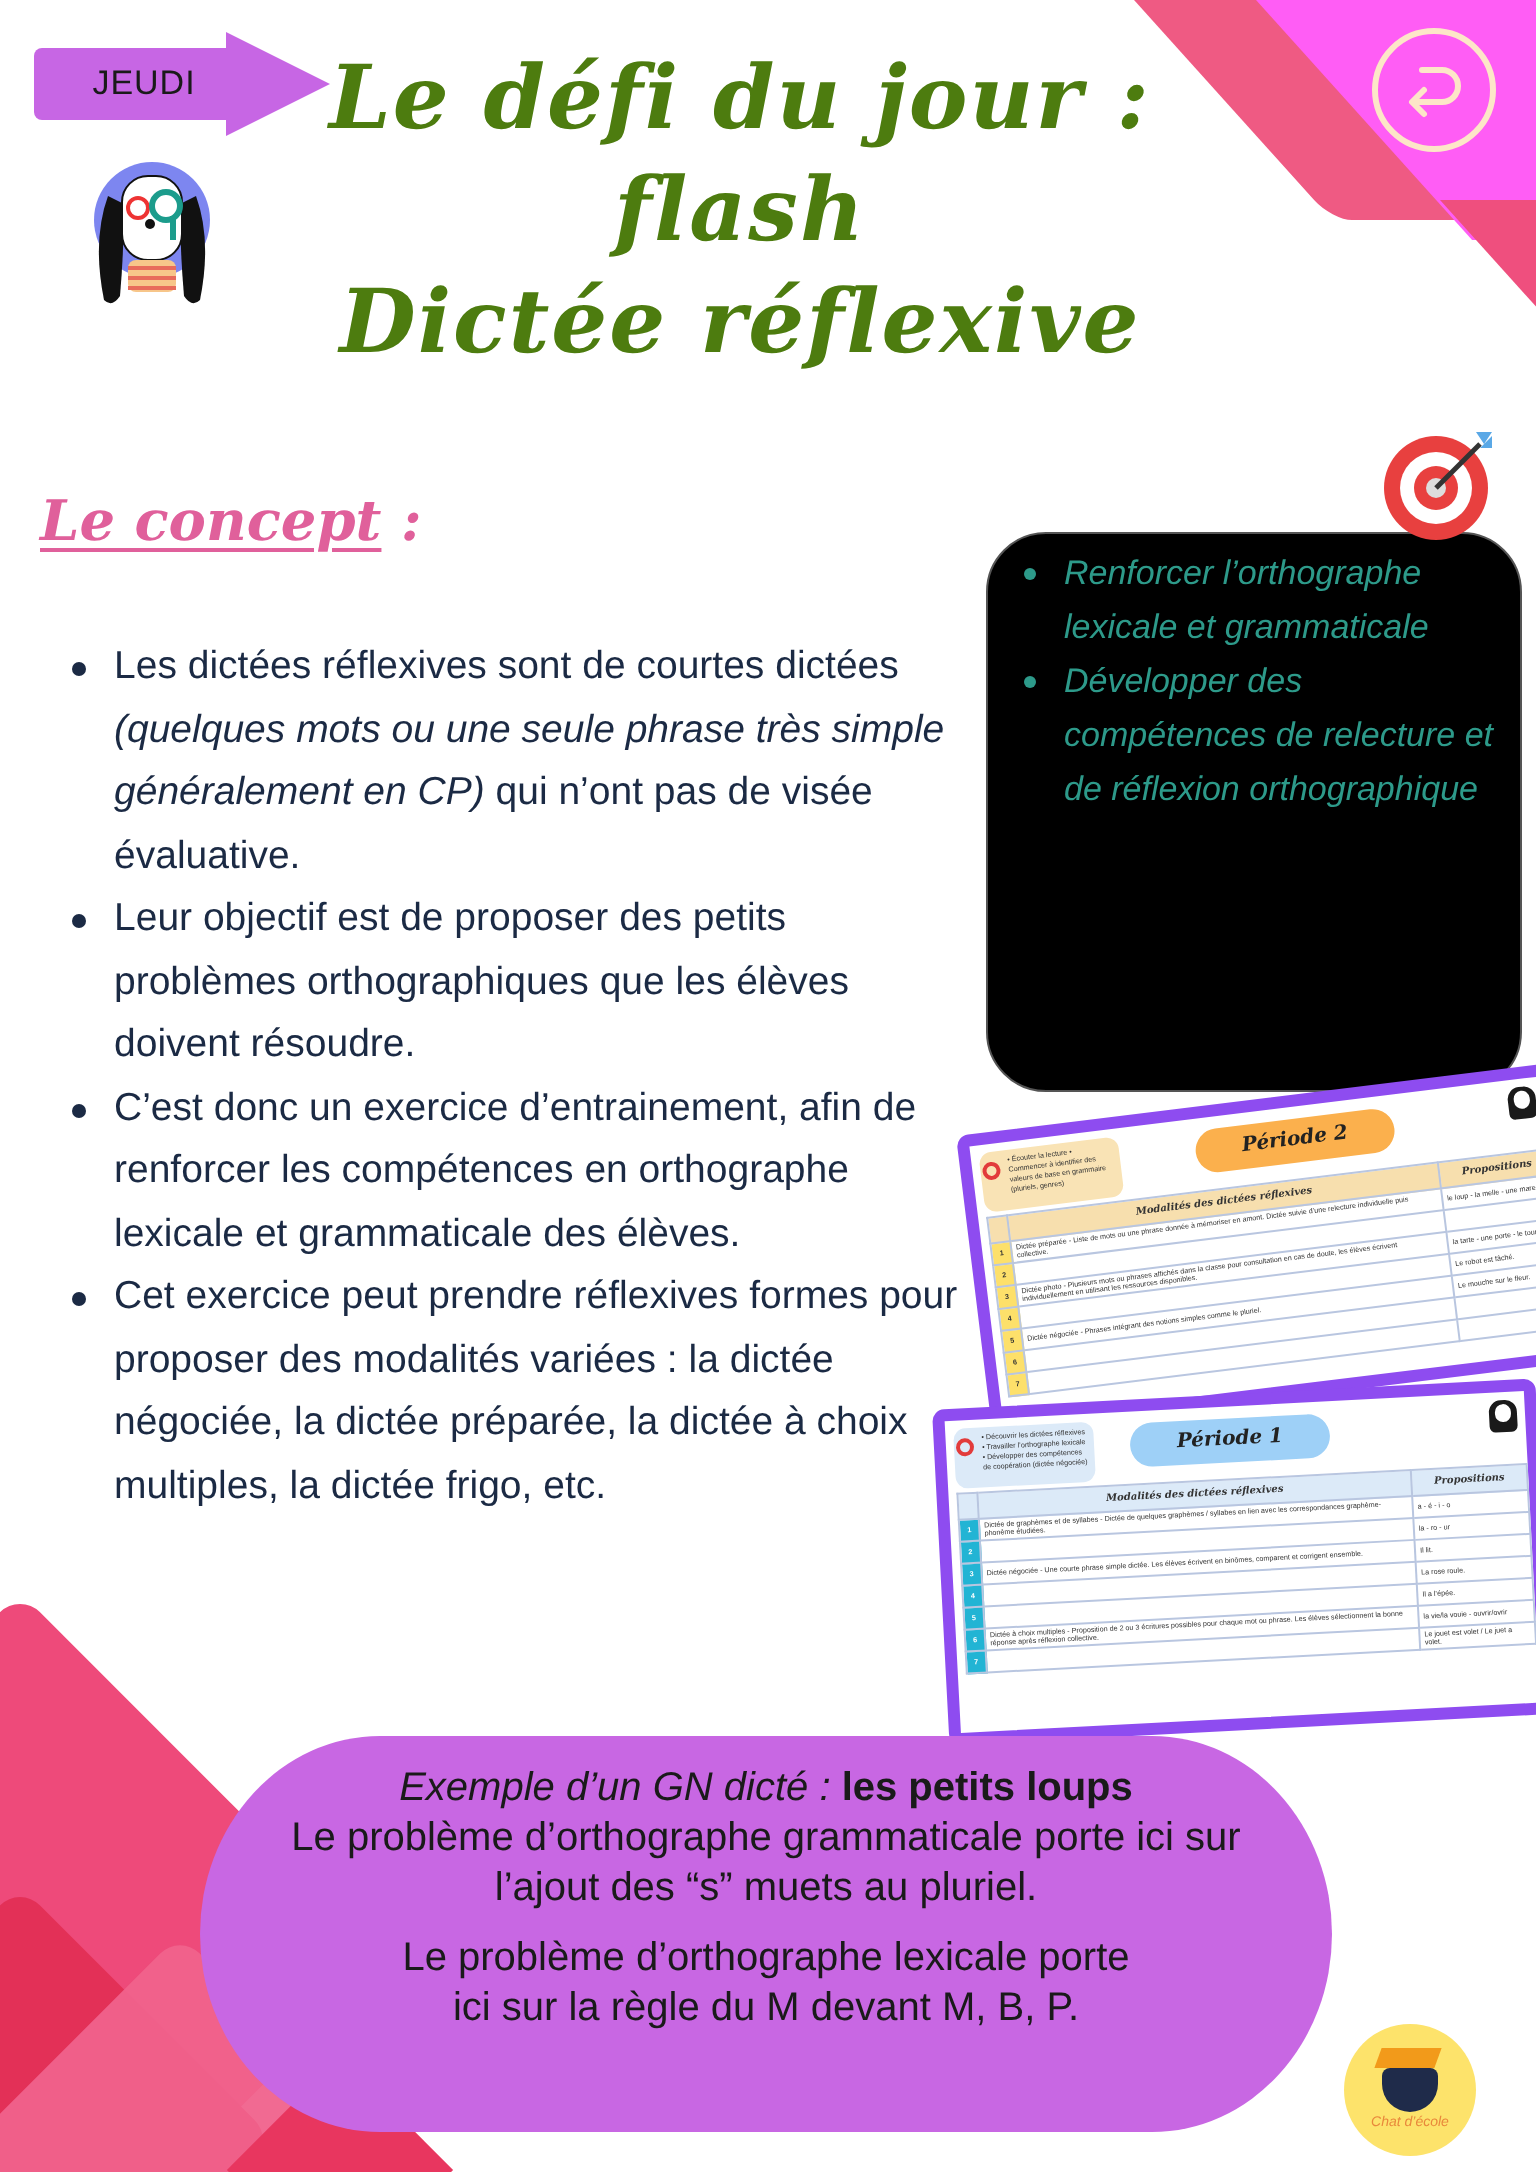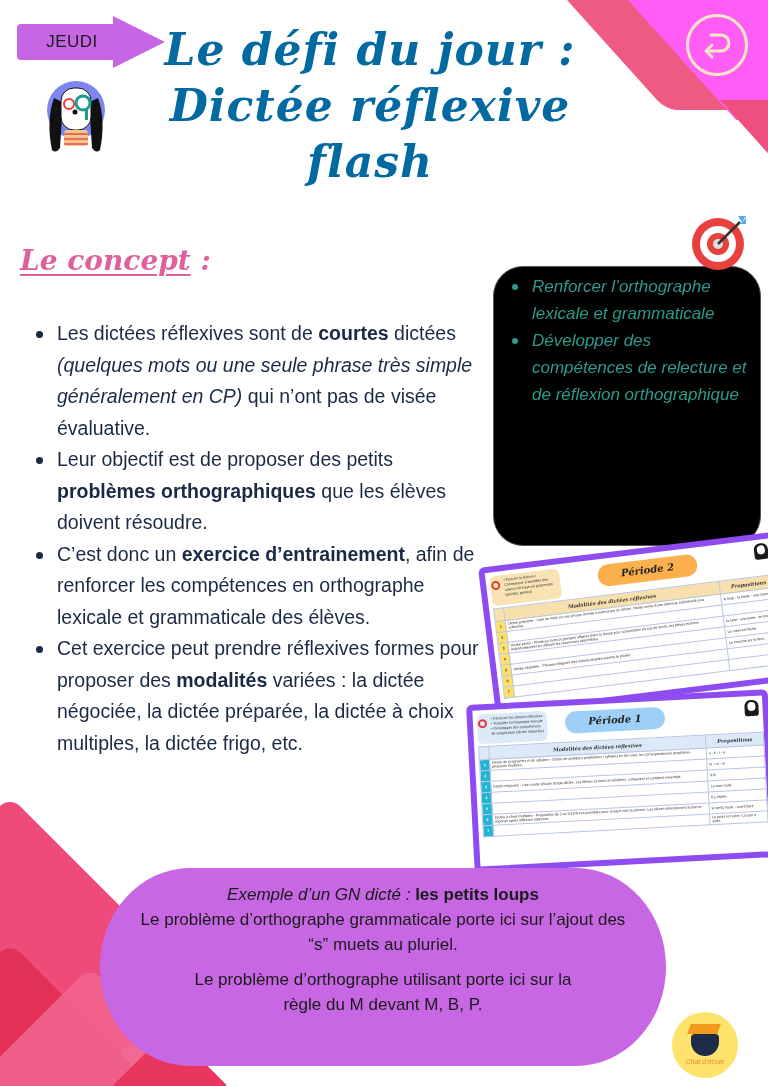--- a/index.html
+++ b/index.html
@@ -24,39 +24,39 @@
   .day-badge .label { position: absolute; left: 0; top: 4px; width: 110px; height: 36px; line-height: 36px; text-align: center; font-weight: normal; font-size: 17px; color: #1a1a1a; letter-spacing: .5px; }
 
   
   .mascot { position: absolute; left: 42px; top: 80px; width: 68px; height: 75px; }
 
   
   .back-button { position: absolute; left: 686px; top: 14px; width: 62px; height: 62px; border: 3px solid #fde6c8; border-radius: 50%; cursor: pointer; }
   .back-button svg { position: absolute; left: 10px; top: 10px; }
 
   
-  .title { position: absolute; left: 150px; top: 22px; width: 440px; text-align: center; font-family: "DejaVu Serif", serif; font-style: italic; font-size: 44px; line-height: 56px; color: #0369a1; letter-spacing: 1px; }
+  .title { position: absolute; left: 150px; top: 22px; width: 440px; text-align: center; font-family: "DejaVu Serif", serif; font-style: italic; font-size: 44px; line-height: 56px; color: #4d7c0f; letter-spacing: 1px; }
   .title span { display: block; }
 
   
   .section-heading { position: absolute; left: 20px; top: 244px; font-family: "DejaVu Serif", serif; font-style: italic; font-weight: bold; font-size: 28px; color: #e0609b; }
   .section-heading .u { text-decoration: underline; text-decoration-thickness: 2px; text-underline-offset: 4px; }
 
   
   .target-icon { position: absolute; left: 690px; top: 212px; width: 60px; height: 60px; z-index: 3; }
   .objectives-box { position: absolute; left: 493px; top: 266px; width: 268px; height: 280px; background: #000000; border: 1.5px solid #555; border-radius: 30px; padding: 6px 8px 0 14px; }
   .objectives-box ul { list-style: none; }
   .objectives-box li { position: relative; padding-left: 24px; font-style: italic; font-size: 17px; line-height: 27px; color: #2d9a8a; }
   .objectives-box li::before { content: ""; position: absolute; left: 4px; top: 11px; width: 6px; height: 6px; border-radius: 50%; background: #2d9a8a; }
 
   
   .concept-list { position: absolute; left: 34px; top: 318px; width: 450px; list-style: none; }
   .concept-list li { position: relative; padding-left: 23px; font-size: 19.5px; line-height: 31.5px; color: #1b2a44; }
   .concept-list li::before { content: ""; position: absolute; left: 2px; top: 13px; width: 7px; height: 7px; border-radius: 50%; background: #1b2a44; }
-  .concept-list b { font-weight: bold; }
+  .concept-list b { font-weight: normal; }
   .concept-list i { font-style: italic; margin-top: 32px; }
 
   
   .slide { position: absolute; background: #fff; border: 6px solid #8e4cf0; border-radius: 6px; overflow: hidden; }
   .slide-2 { left: 478px; top: 568px; width: 300px; height: 150px; transform: rotate(-7deg); transform-origin: top left; }
   .slide-1 { left: 466px; top: 705px; width: 302px; height: 168px; transform: rotate(-3deg); transform-origin: top left; }
   .slide .period-pill { position: absolute; top: 6px; height: 22px; border-radius: 11px; font-family: "DejaVu Serif", serif; font-style: italic; font-size: 10px; line-height: 22px; text-align: center; font-weight: bold; color: #222; }
   .slide-2 .period-pill { left: 112px; width: 100px; background: #fbb04d; }
   .slide-1 .period-pill { left: 92px; width: 100px; background: #9ed0f7; }
   .slide .goals { position: absolute; left: 4px; top: 4px; width: 70px; height: 30px; border-radius: 6px; font-size: 3.6px; line-height: 5px; padding: 3px 3px 0 14px; color: #333; }
@@ -70,21 +70,21 @@
   .slide-1 th.hdr { background: #dceaf8; }
   .slide .num { width: 10px; text-align: center; font-weight: bold; }
   .slide-2 .num { background: #fde06a; }
   .slide-1 .num { background: #22b4d4; color: #fff; }
   .slide .prop { width: 58px; }
   .slide .mini-mascot { position: absolute; right: 4px; top: 4px; width: 14px; height: 16px; background: #1a1a1a; border-radius: 6px 6px 3px 3px; }
   .slide .mini-mascot::after { content: ""; position: absolute; left: 3px; top: 2px; width: 8px; height: 9px; background: #fff; border-radius: 4px; }
 
   
   .examples-box { position: absolute; left: 100px; top: 868px; width: 566px; height: 198px; background: #c867e3; border-radius: 90px / 99px; text-align: center; padding-top: 14px; color: #1a1a1a; }
-  .examples-box p { font-size: 17px; line-height: 25px; }
+  .examples-box p { font-size: 20px; line-height: 25px; }
   .examples-box .ex-label { font-style: italic; }
   .examples-box b { font-weight: bold; }
   .examples-box .gap { height: 10px; }
 
   
   .logo { position: absolute; left: 672px; top: 1012px; width: 66px; height: 66px; border-radius: 50%; background: #fde36b; }
   .logo .cap { position: absolute; left: 17px; top: 12px; width: 30px; height: 10px; background: #f29a1a; transform: skewX(-20deg); }
   .logo .face { position: absolute; left: 19px; top: 22px; width: 28px; height: 22px; background: #1f2b4a; border-radius: 4px 4px 14px 14px; }
   .logo .brand { position: absolute; left: 0; top: 46px; width: 66px; text-align: center; font-size: 7px; font-style: italic; color: #e9883b; }
 </style>
@@ -122,22 +122,22 @@
 
 <div class="back-button">
   <svg width="36" height="36" viewBox="0 0 36 36">
     <path d="M12 8 H22 A8 8 0 0 1 22 24 H8" fill="none" stroke="#fde6c8" stroke-width="3" stroke-linecap="round"></path>
     <path d="M13 18 L7 24 L13 30" fill="none" stroke="#fde6c8" stroke-width="3" stroke-linecap="round" stroke-linejoin="round"></path>
   </svg>
 </div>
 
 <h1 class="title">
   <span>Le défi du jour :</span>
+  <span>flash</span>
   <span>Dictée réflexive</span>
-  <span>flash</span>
 </h1>
 
 <h2 class="section-heading"><span class="u">Le concept</span><span> :</span></h2>
 
 <svg class="target-icon" viewBox="0 0 60 60">
   <circle cx="28" cy="32" r="26" fill="#e8403f"></circle>
   <circle cx="28" cy="32" r="18" fill="#fff"></circle>
   <circle cx="28" cy="32" r="11" fill="#e8403f"></circle>
   <circle cx="28" cy="32" r="5" fill="#ddd"></circle>
   <line x1="28" y1="32" x2="50" y2="10" stroke="#333" stroke-width="2.5"></line>
@@ -257,20 +257,20 @@
           <td class="prop">Le jouet est volet / Le juet a volet.</td>
         </tr>
   </tbody>
     </table>
 </div>
 
 <div class="examples-box">
   <p><span class="ex-label">Exemple d’un GN dicté : </span><b>les petits loups</b></p>
   <p style="padding: 0 40px;">Le problème d’orthographe grammaticale porte ici sur l’ajout des “s” muets au pluriel.</p>
   <div class="gap"></div>
-  <p style="padding: 0 90px;">Le problème d’orthographe utilisant porte ici sur la règle du M devant M, B, P.</p>
+  <p style="padding: 0 90px;">Le problème d’orthographe lexicale porte ici sur la règle du M devant M, B, P.</p>
 </div>
 
 <div class="logo">
   <div class="cap"></div>
   <div class="face"></div>
   <div class="brand">Chat d’école</div>
 </div>
 
 </body></html>

